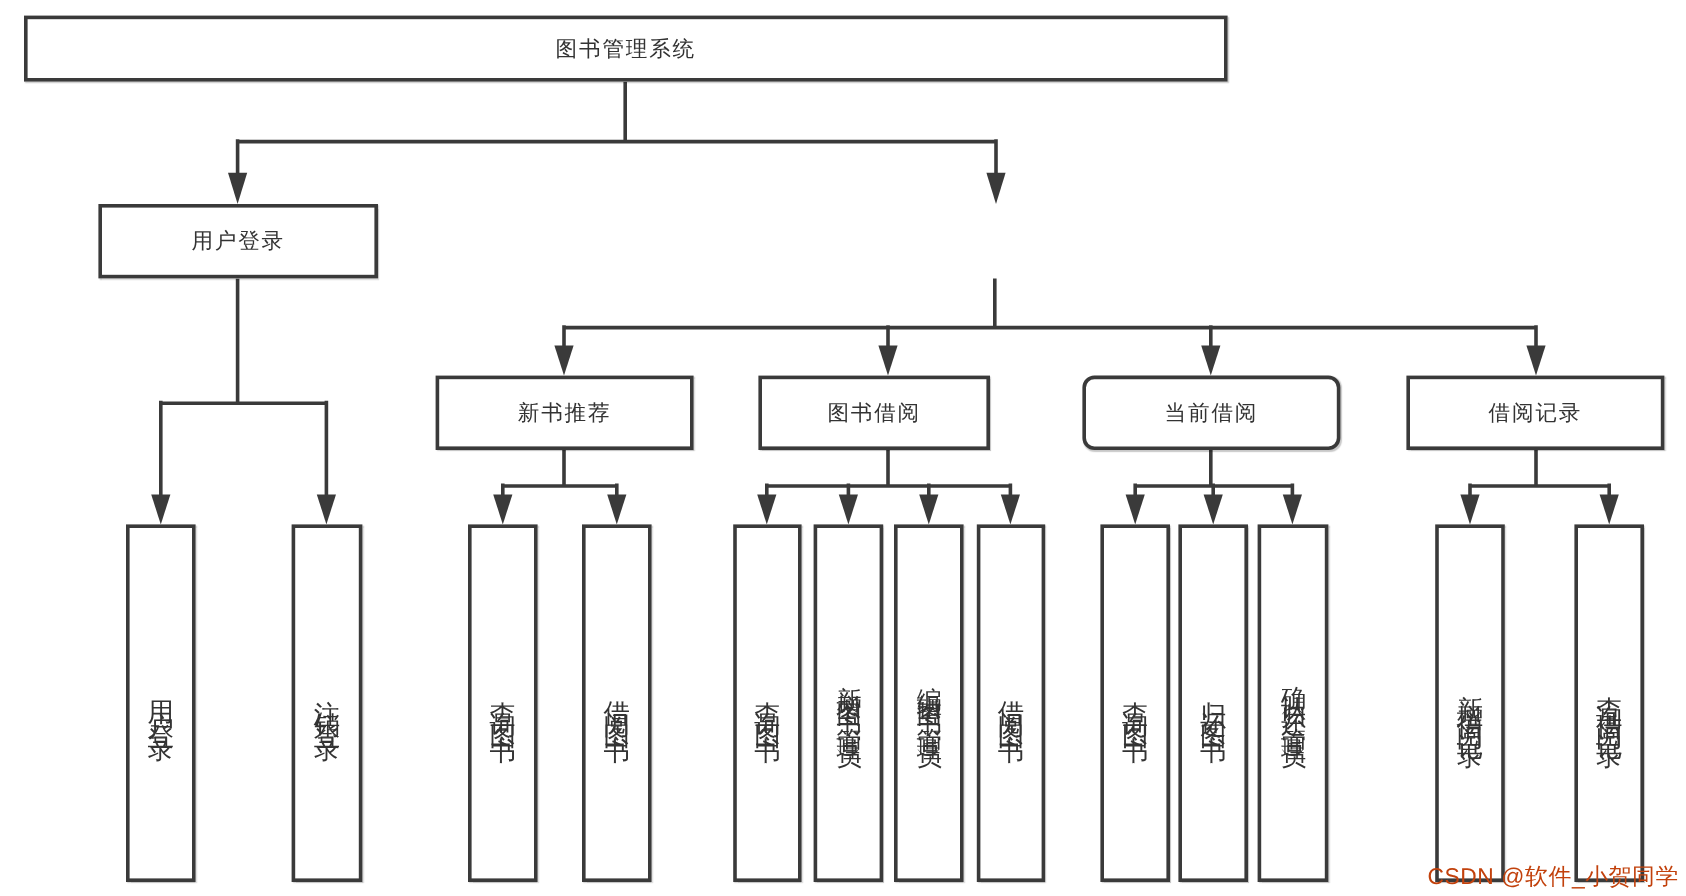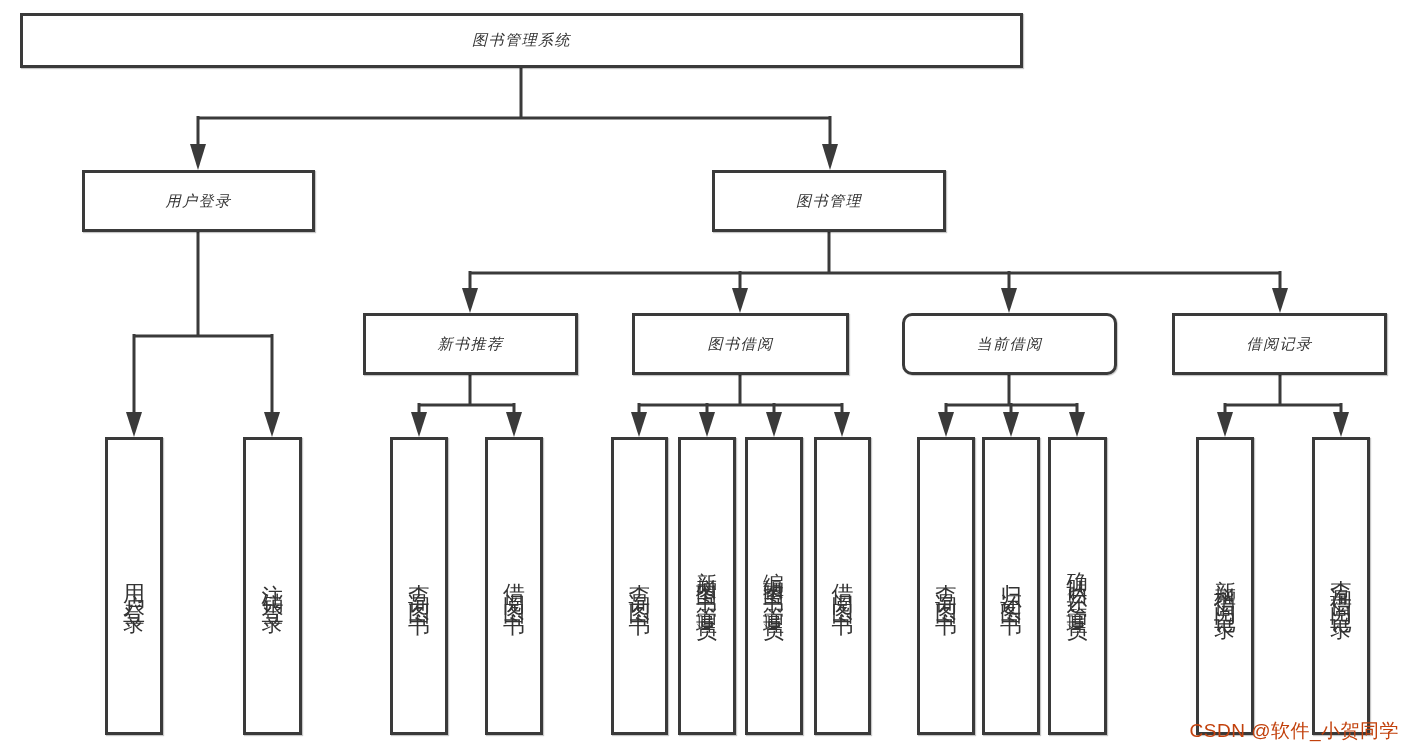--- a/index.html
+++ b/index.html
@@ -21,24 +21,23 @@
     position: absolute;
     box-sizing: border-box;
     border: 3px solid #3a3a3a;
     background: #ffffff;
     display: flex;
     align-items: center;
     justify-content: center;
     box-shadow: 1px 1px 1px rgba(0,0,0,0.22);
   }
   .h-label {
-    font-size: 15px;
+    font-size: 18px;
     letter-spacing: 1.5px;
     white-space: nowrap;
-    font-style: italic;
   }
   .v {
     writing-mode: vertical-rl;
     text-orientation: mixed;
     font-size: 22px;
     letter-spacing: 10px;
     line-height: 1;
   }
   .v.mid { letter-spacing: 8px; }
   .v.tight { letter-spacing: 7px; font-size: 21px; }
@@ -104,28 +103,25 @@
     </g>
   </svg>
 
   <div class="box" style="left:20px; top:13px; width:1003px; height:55px;">
     <span class="h-label">图书管理系统</span>
   </div>
 
   <div class="box" style="left:82px; top:170px; width:233px; height:62px;">
     <span class="h-label">用户登录</span>
   </div>
-  <div class="box" style="left:712px; top:170px; width:234px; height:62px;">
-    <span class="h-label">图书管理</span>
-  </div>
 
   <div class="box" style="left:363px; top:313px; width:215px; height:62px;">
     <span class="h-label">新书推荐</span>
   </div>
-  <div class="box" style="left:632px; top:313px; width:217px; height:62px;">
+  <div class="box" style="left:632px; top:313px; width:193px; height:62px;">
     <span class="h-label">图书借阅</span>
   </div>
   <div class="box" style="left:902px; top:313px; width:215px; height:62px;border-radius:10px;">
     <span class="h-label">当前借阅</span>
   </div>
   <div class="box" style="left:1172px; top:313px; width:215px; height:62px;">
     <span class="h-label">借阅记录</span>
   </div>
 
   <div class="box" style="left:105px; top:437px; width:58px; height:298px;">

